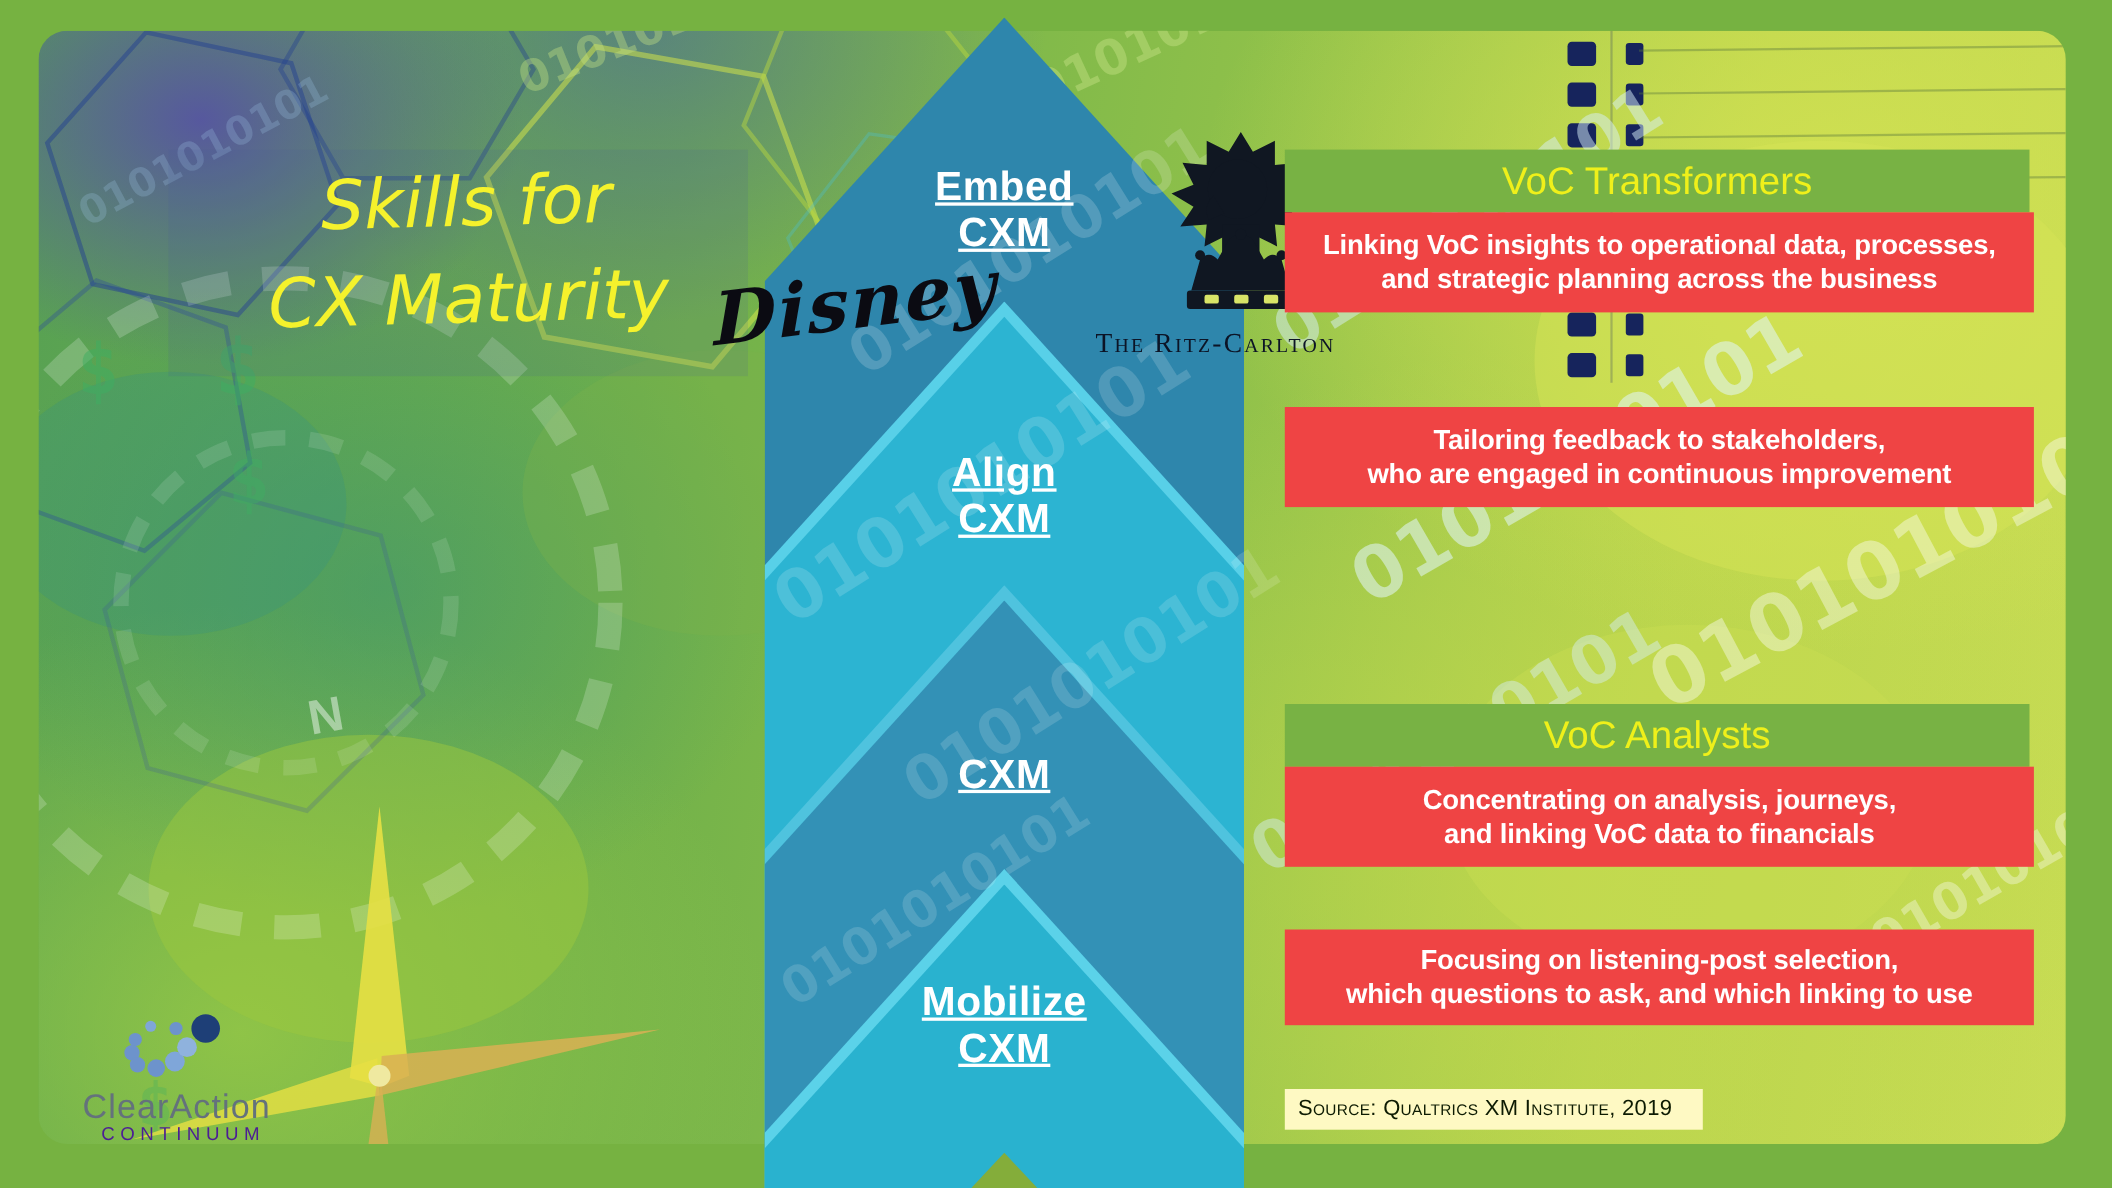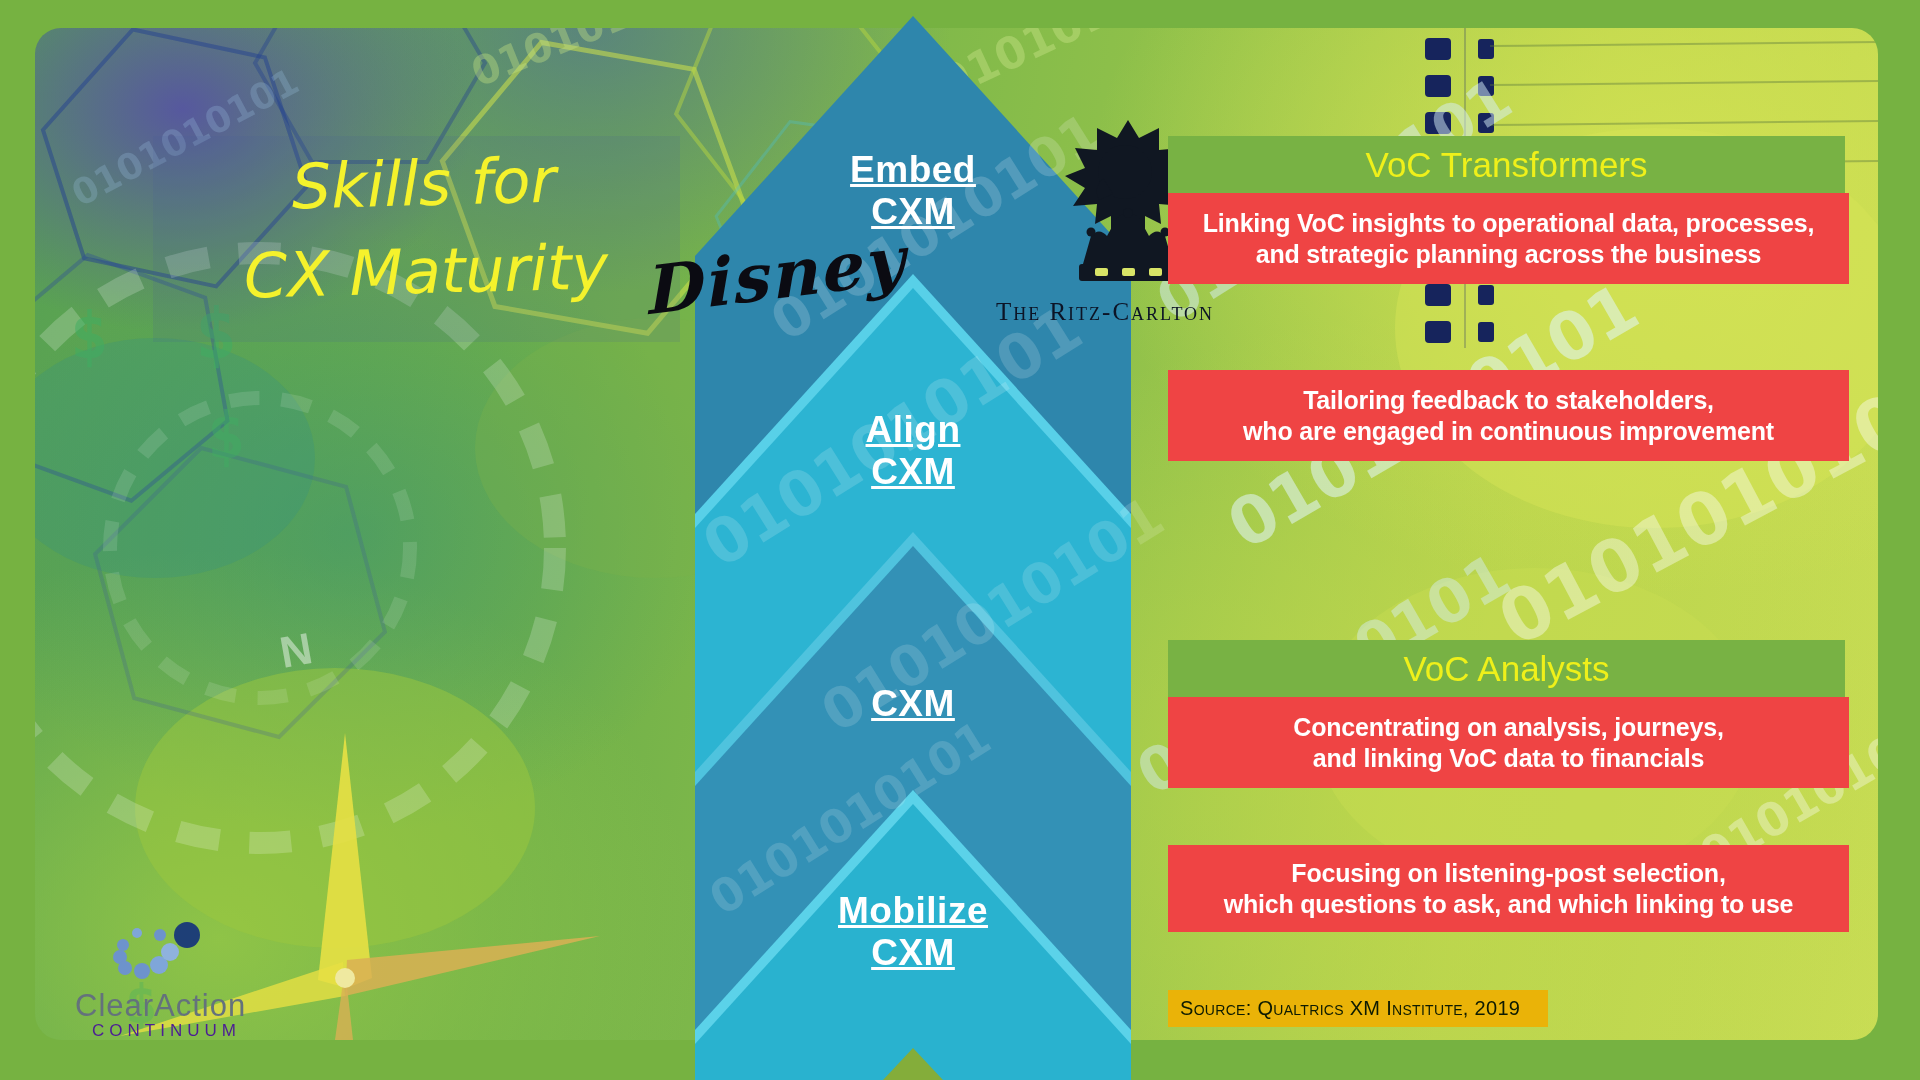--- a/index.html
+++ b/index.html
@@ -68,21 +68,21 @@
   
   .skillbox{position:absolute;left:1168px;width:681px;}
   .sb1{top:136px;} .sb2{top:370px;} .sb3{top:640px;} .sb4{top:845px;}
   .skillbox .hdr{width:677px;height:57px;background:#78b244;display:flex;align-items:center;
                  justify-content:center;font-size:35px;font-weight:normal;color:#eff01a;}
   .sb4 .hdr{height:55px;}
   .skillbox .bod{width:681px;height:91px;background:#ef4444;color:#ffffff;font-weight:bold;
                  font-size:25px;line-height:31px;display:flex;flex-direction:column;
                  align-items:center;justify-content:center;letter-spacing:-.2px;}
   .sb4 .bod{height:87px;}
-  .source{position:absolute;left:1168px;top:990px;width:380px;height:37px;background:#eab308;
+  .source{position:absolute;left:1168px;top:990px;width:380px;height:37px;background:#fef9c3;
           color:#0d1b02;font-size:20px;font-variant:small-caps;letter-spacing:.3px;
           display:flex;align-items:center;padding-left:12px;box-sizing:border-box;}
   
   .ca{position:absolute;left:60px;top:905px;width:270px;}
   .ca-word{position:absolute;left:15px;top:83px;font-size:31px;color:#64727c;letter-spacing:1px;}
   .ca-sub{position:absolute;left:32px;top:116px;font-size:17px;font-weight:normal;
           color:#4c1d95;letter-spacing:5px;}
 </style>
 </head>
 <body>

